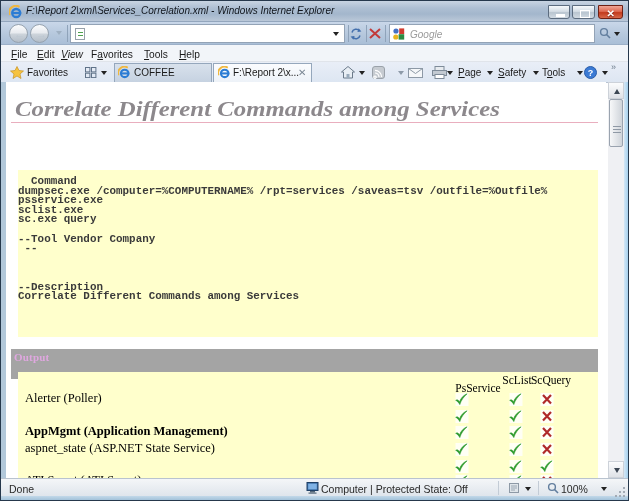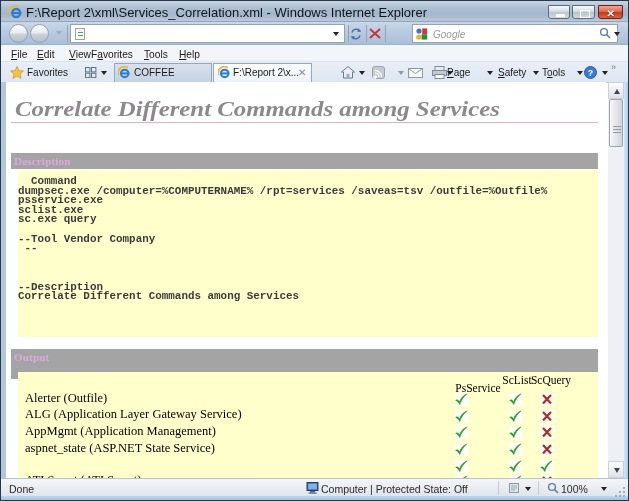--- a/index.html
+++ b/index.html
@@ -1,39 +1,39 @@
 <!DOCTYPE html>
 <html><head>
 <meta charset="utf-8">
 <style>
 html,body{margin:0;padding:0;}
 body{width:629px;height:501px;overflow:hidden;font-family:"Liberation Sans",sans-serif;}
 #win{position:absolute;left:0;top:0;width:627px;height:499px;border:1px solid #26384c;background:#fff;}
 #win div,#win span,#win svg,#win pre{position:absolute;box-sizing:border-box;}
 
 #titlebar{left:0;top:0;width:627px;height:21px;background:linear-gradient(180deg,#c8d4e2 0%,#aebfd3 35%,#a3b6cc 65%,#bac8d8 100%);border-bottom:1px solid #93a6bd;}
-#titletext{left:25px;top:4px;font-size:13px;color:#10151c;white-space:nowrap;}
+#titletext{left:25px;top:4px;font-size:10px;color:#10151c;white-space:nowrap;font-style:italic;}
 .winbtn{top:4px;height:14px;border:1px solid #5c6c7f;border-radius:0 0 3px 3px;background:linear-gradient(180deg,#f6f9fb 0%,#d4dde5 45%,#b9c5d0 55%,#d2dbe3 100%);}
 #btnmin{left:547px;width:22px;}
 #btnmax{left:571px;width:23px;}
 #btnclose{left:597px;width:25px;background:linear-gradient(180deg,#f0a696 0%,#dd6a52 45%,#c23a1d 55%,#d8684a 100%);border-color:#6e2014;}
 #btnmin:after{content:"";position:absolute;left:6.5px;top:7.5px;width:9px;height:3px;background:#fff;}
 #btnmax:after{content:"";position:absolute;left:7px;top:3.5px;width:8px;height:6px;border:1.6px solid #fff;}
 #closex{left:7.5px;top:2px;color:#fff;font-size:10px;font-weight:bold;text-shadow:0 1px 1px #701c10;}
 
 #navrow{left:0;top:21px;width:627px;height:23px;background:linear-gradient(180deg,#c9d7e9 0%,#b6c8dd 55%,#aabfd7 100%);border-bottom:1px solid #9cb0c8;}
 .navcircle{top:1.5px;width:19px;height:19px;border-radius:50%;border:1px solid #96a2ae;background:linear-gradient(180deg,#fbfcfd 0%,#e8ebef 45%,#ccd3da 55%,#b4bec9 100%);}
 .navarr{font-size:11px;color:#bdc7d1;font-weight:bold;}
 #addrfield{left:69px;top:2px;width:275px;height:19px;background:#fff;border:1px solid #93a3b6;}
 #addricon{left:4px;top:3px;width:10px;height:12px;background:#fff;border:1px solid #97a1aa;}
 #addricon i{position:absolute;left:1.5px;top:2.5px;width:5px;height:1.5px;background:#4fa04f;box-shadow:0 3px 0 #4fa04f;}
 #addrtext{left:18px;top:4px;font-size:10px;color:#000;white-space:nowrap;}
 .darr{width:0;height:0;border-left:3.5px solid transparent;border-right:3.5px solid transparent;border-top:4px solid #222;}
 .vsep{top:3px;width:1px;height:17px;background:#8fa3ba;}
-#searchfield{left:388px;top:2px;width:206px;height:19px;background:#fff;border:1px solid #93a3b6;margin-left:23px;}
+#searchfield{left:388px;top:2px;width:206px;height:19px;background:#fff;border:1px solid #93a3b6;}
 #gtext{left:20px;top:4px;font-style:italic;font-size:10px;color:#9b9b9b;}
 #searchbtn{left:594px;top:2px;width:29px;height:19px;}
 
 #menurow{left:0;top:44px;width:627px;height:17px;background:#f2f5f9;border-bottom:1px solid #e0e4ea;}
 #menurow span{top:4px;font-size:10.2px;color:#1a1a1a;}
 
 #tabrow{left:0;top:61px;width:627px;height:21px;background:linear-gradient(180deg,#e9eef7 0%,#dde6f2 100%);border-bottom:1px solid #b7c3d3;}
 #tabrow .lbl{top:5px;font-size:10px;color:#1a1a1a;}
 .tab{top:1px;height:19px;border:1px solid #95a7bc;border-bottom:none;}
 #tab1{left:113px;width:98px;background:linear-gradient(180deg,#d8e1ec,#c6d2e1);}
@@ -124,21 +124,21 @@
         <circle cx="5" cy="5" r="3.4" stroke="#627e9e" stroke-width="1.4" fill="none"></circle>
         <path d="M7.5 7.5 L11 11" stroke="#627e9e" stroke-width="1.6"></path>
       </svg>
       <div class="darr" style="left:19px;top:8px;"></div>
     </div>
   </div>
 
   <div id="menurow">
     <span style="left:10px;"><u>F</u>ile</span>
     <span style="left:36px;"><u>E</u>dit</span>
-    <span style="left:68px;"><u>V</u>iew</span>
+    <span style="left:60px;font-style:italic;"><u>V</u>iew</span>
     <span style="left:90px;">F<u>a</u>vorites</span>
     <span style="left:143px;"><u>T</u>ools</span>
     <span style="left:178px;"><u>H</u>elp</span>
   </div>
 
   <div id="tabrow">
     <svg style="left:9px;top:4px;" width="14" height="13" viewBox="0 0 14 13">
       <path d="M7 0.5 L9 4.5 L13.5 5 L10 8 L11 12.5 L7 10 L3 12.5 L4 8 L0.5 5 L5 4.5 Z" fill="#f6c33f" stroke="#c89325" stroke-width=".7"></path>
     </svg>
     <span class="lbl" style="left:26px;">Favorites</span>
@@ -178,103 +178,99 @@
     <svg style="left:407px;top:6px;" width="15" height="10" viewBox="0 0 15 10">
       <rect x="0.5" y="0.5" width="14" height="9" fill="#f5f7f9" stroke="#8d99a6"></rect>
       <path d="M0.5 0.5 L7.5 5.5 L14.5 0.5" stroke="#8d99a6" fill="none"></path>
     </svg>
     <svg style="left:431px;top:4px;" width="15" height="13" viewBox="0 0 15 13">
       <rect x="3" y="0.5" width="9" height="4" fill="#e7ebef" stroke="#7e8b99"></rect>
       <rect x="0.5" y="4.5" width="14" height="5" fill="#c3cad2" stroke="#7e8b99"></rect>
       <rect x="3" y="8.5" width="9" height="4" fill="#fff" stroke="#7e8b99"></rect>
     </svg>
     <div class="darr" style="left:446px;top:9px;"></div>
-    <span class="lbl" style="left:446px;"><u>P</u>age</span>
+    <span class="lbl" style="left:457px;"><u>P</u>age</span>
     <div class="darr" style="left:486px;top:9px;"></div>
     <span class="lbl" style="left:497px;"><u>S</u>afety</span>
     <div class="darr" style="left:532px;top:9px;"></div>
     <span class="lbl" style="left:541px;">T<u>o</u>ols</span>
     <div class="darr" style="left:576px;top:9px;"></div>
     <svg style="left:583px;top:4px;" width="13" height="13" viewBox="0 0 13 13">
       <circle cx="6.5" cy="6.5" r="6" fill="#3b7ad4" stroke="#2a5ca8"></circle>
       <text x="6.5" y="9.5" font-size="9" font-weight="bold" fill="#fff" text-anchor="middle" font-family="Liberation Sans">?</text>
     </svg>
     <div class="darr" style="left:601px;top:9px;"></div>
     <span class="lbl" style="left:610px;top:0px;color:#6b7a8a;font-size:9px;">»</span>
   </div>
 
   <div id="content"></div>
   <div id="frameL"></div>
   <div id="frameR"></div>
   <div id="frameB"></div>
 
   <div id="h1">Correlate Different Commands among Services</div>
   <div id="hr1"></div>
-  <div class="secbar" id="descbar">
-      <span>Description</span>
-    </div>
   <pre id="pre">  Command
 dumpsec.exe /computer=%COMPUTERNAME% /rpt=services /saveas=tsv /outfile=%Outfile%
 psservice.exe
 sclist.exe
 sc.exe query
 
 --Tool Vendor Company
  --
 
 
 
 --Description
 Correlate Different Commands among Services</pre>
   <div class="secbar" id="outbar">
       <span>Output</span>
     </div>
   <div id="tbl">
     <span class="thead" style="left:460px;margin-top:8px;">PsService</span>
     <span class="thead" style="left:499px;">ScList</span>
     <span class="thead" style="left:533px;">ScQuery</span>
-  <span class="rowtxt" style="top:18.6px;">Alerter (Outfile)</span>
+  <span class="rowtxt" style="top:18.6px;">Alerter (Poller)</span>
       <div class="ic" style="left:444px;top:20.700000000000003px;">
         <div class="icbg"></div>
         <svg width="14" height="13" viewBox="0 0 14 13" style="position:absolute;left:-1px;top:0;">
           <path d="M1.2 7.4 C2.6 6.3 3.9 6.9 4.9 8.9 C6.6 4.6 9.2 2.2 12.6 0.8 C9.0 4.0 6.6 7.4 5.3 11.6 C4.0 9.2 2.7 8.0 1.2 7.4 Z" fill="#2e9b2e" stroke="#2e9b2e" stroke-width="0.6"></path>
         </svg>
       </div>
       <div class="ic" style="left:497.5px;top:20.700000000000003px;">
         <div class="icbg"></div>
         <svg width="14" height="13" viewBox="0 0 14 13" style="position:absolute;left:-1px;top:0;">
           <path d="M1.2 7.4 C2.6 6.3 3.9 6.9 4.9 8.9 C6.6 4.6 9.2 2.2 12.6 0.8 C9.0 4.0 6.6 7.4 5.3 11.6 C4.0 9.2 2.7 8.0 1.2 7.4 Z" fill="#2e9b2e" stroke="#2e9b2e" stroke-width="0.6"></path>
         </svg>
       </div>
       <div class="ic" style="left:529px;top:20.700000000000003px;">
         <div class="icbg"></div>
         <svg width="13" height="13" viewBox="0 0 13 13" style="position:absolute;left:0;top:0;">
           <path d="M2.5 2 L10.5 10.5 M10.5 2 L2.5 10.5" stroke="#b02a2a" stroke-width="2.2"></path>
         </svg>
       </div>
-      <span class="rowtxt" style="top:35.400000000000006px;">ALG (Application Layer Gateway Service)</span>
       <div class="ic" style="left:444px;top:37.50000000000001px;">
         <div class="icbg"></div>
         <svg width="14" height="13" viewBox="0 0 14 13" style="position:absolute;left:-1px;top:0;">
           <path d="M1.2 7.4 C2.6 6.3 3.9 6.9 4.9 8.9 C6.6 4.6 9.2 2.2 12.6 0.8 C9.0 4.0 6.6 7.4 5.3 11.6 C4.0 9.2 2.7 8.0 1.2 7.4 Z" fill="#2e9b2e" stroke="#2e9b2e" stroke-width="0.6"></path>
         </svg>
       </div>
       <div class="ic" style="left:497.5px;top:37.50000000000001px;">
         <div class="icbg"></div>
         <svg width="14" height="13" viewBox="0 0 14 13" style="position:absolute;left:-1px;top:0;">
           <path d="M1.2 7.4 C2.6 6.3 3.9 6.9 4.9 8.9 C6.6 4.6 9.2 2.2 12.6 0.8 C9.0 4.0 6.6 7.4 5.3 11.6 C4.0 9.2 2.7 8.0 1.2 7.4 Z" fill="#2e9b2e" stroke="#2e9b2e" stroke-width="0.6"></path>
         </svg>
       </div>
       <div class="ic" style="left:529px;top:37.50000000000001px;">
         <div class="icbg"></div>
         <svg width="13" height="13" viewBox="0 0 13 13" style="position:absolute;left:0;top:0;">
           <path d="M2.5 2 L10.5 10.5 M10.5 2 L2.5 10.5" stroke="#b02a2a" stroke-width="2.2"></path>
         </svg>
       </div>
-      <span class="rowtxt" style="top:52.2px;">AppMgmt (Application Management)</span>
+      <span class="rowtxt" style="top:52.2px;font-weight:bold;">AppMgmt (Application Management)</span>
       <div class="ic" style="left:444px;top:54.300000000000004px;">
         <div class="icbg"></div>
         <svg width="14" height="13" viewBox="0 0 14 13" style="position:absolute;left:-1px;top:0;">
           <path d="M1.2 7.4 C2.6 6.3 3.9 6.9 4.9 8.9 C6.6 4.6 9.2 2.2 12.6 0.8 C9.0 4.0 6.6 7.4 5.3 11.6 C4.0 9.2 2.7 8.0 1.2 7.4 Z" fill="#2e9b2e" stroke="#2e9b2e" stroke-width="0.6"></path>
         </svg>
       </div>
       <div class="ic" style="left:497.5px;top:54.300000000000004px;">
         <div class="icbg"></div>
         <svg width="14" height="13" viewBox="0 0 14 13" style="position:absolute;left:-1px;top:0;">
           <path d="M1.2 7.4 C2.6 6.3 3.9 6.9 4.9 8.9 C6.6 4.6 9.2 2.2 12.6 0.8 C9.0 4.0 6.6 7.4 5.3 11.6 C4.0 9.2 2.7 8.0 1.2 7.4 Z" fill="#2e9b2e" stroke="#2e9b2e" stroke-width="0.6"></path>

